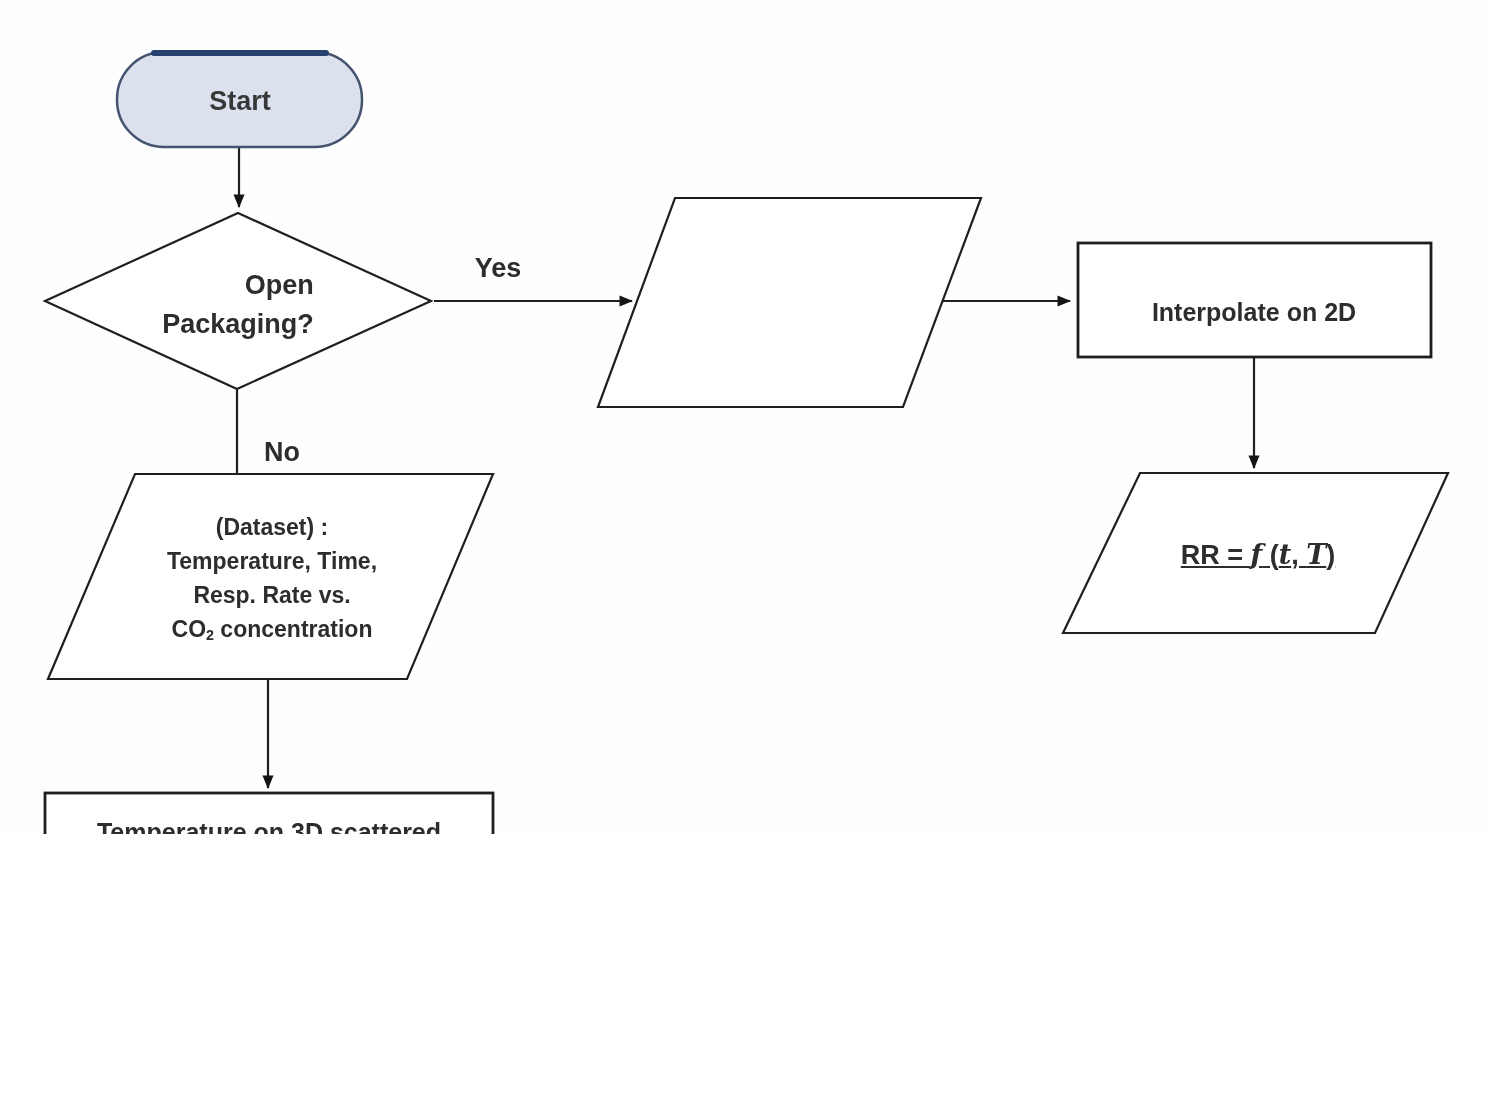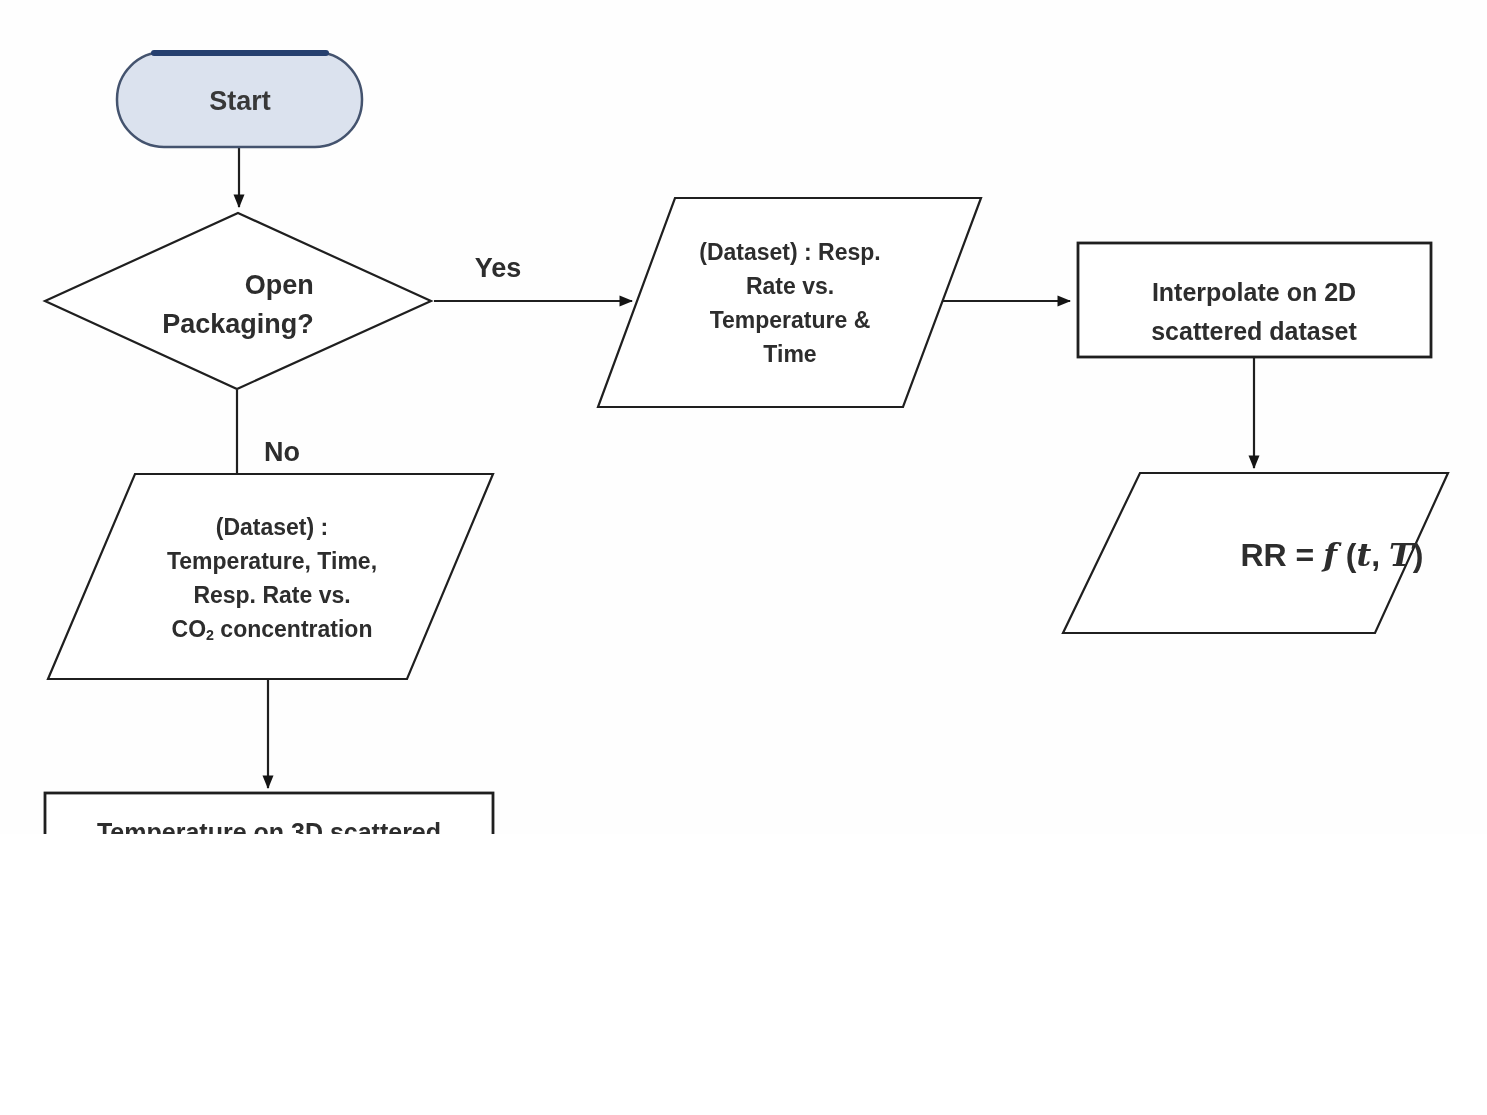--- a/index.html
+++ b/index.html
@@ -26,21 +26,21 @@
     color: #2d2d2d;
     font-weight: 600;
     white-space: nowrap;
   }
   .start-label   { left: 240px;  top: 101px;  font-size: 27px; color: #383838; }
   .decision-label{ left: 238px;  top: 305px;  font-size: 27px; line-height: 39px; text-align: right; }
   .yes-label     { left: 498px;  top: 268px;  font-size: 27px; }
   .no-label      { left: 282px;  top: 452px;  font-size: 27px; }
   .ds2d-label    { left: 790px;  top: 303px;  font-size: 23px; line-height: 34px; }
   .interp2d-label{ left: 1254px; top: 301px;  font-size: 25px; line-height: 39px; margin-top: 11px; }
-  .rr2d-label    { left: 1332px; top: 555px;  font-size: 32px; }
+  .rr2d-label    { left: 1258px; top: 555px;  font-size: 27px; text-decoration: underline; }
   .ds3d-label    { left: 272px;  top: 581px;  font-size: 23px; line-height: 34px; }
   .interp3d-label{ left: 269px;  top: 852px;  font-size: 25px; line-height: 39px; }
   .rr3d-label    { left: 305px;  top: 1039px; font-size: 27px; }
   .math-it {
     font-family: "DejaVu Serif", "Liberation Serif", serif;
     font-style: italic;
     font-weight: 600;
   }
   .sub {
     font-size: 0.62em;
@@ -90,30 +90,23 @@
 
   <div class="txt decision-label">
     <div>Open</div>
     <div>Packaging?</div>
   </div>
 
   <div class="txt yes-label">Yes</div>
 
   <div class="txt no-label">No</div>
 
-  <div class="txt ds2d-label">
-    <div>(Dataset) : Resp.</div>
-    <div>Rate vs.</div>
-    <div>Temperature &amp;</div>
-    <div>Time</div>
-  </div>
 
   <div class="txt interp2d-label">
     <div>Interpolate on 2D</div>
-    <div>scattered dataset</div>
   </div>
 
   <div class="txt rr2d-label">
     <span>RR = </span><span class="math-it">f</span><span> (</span><span class="math-it">t</span><span>, </span><span class="math-it">T</span><span>)</span>
   </div>
 
   <div class="txt ds3d-label">
     <div>(Dataset) :</div>
     <div>Temperature, Time,</div>
     <div>Resp. Rate vs.</div>

